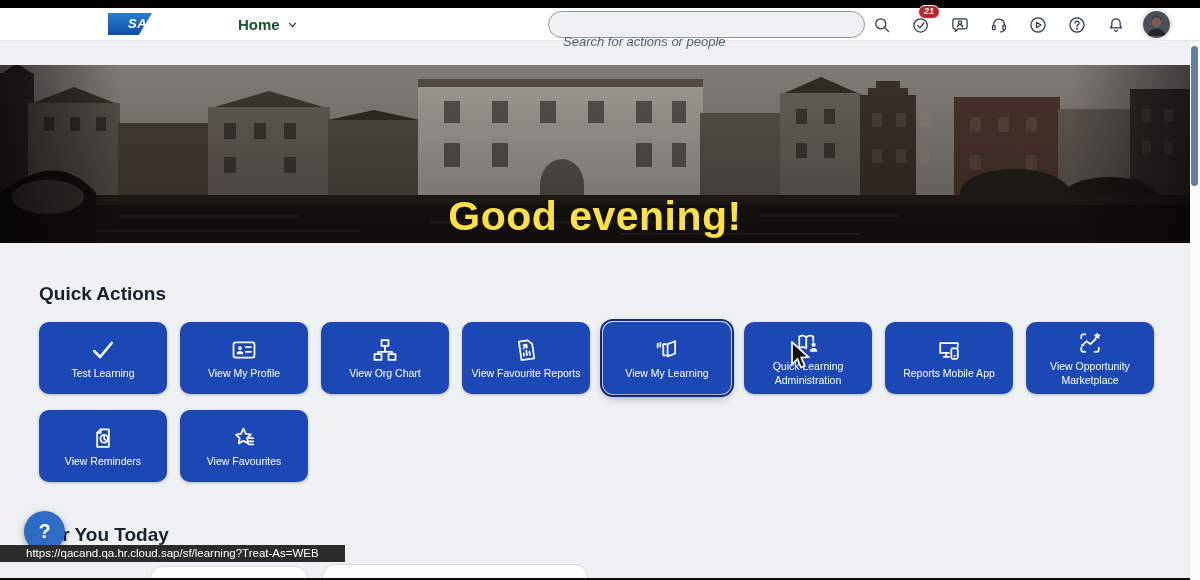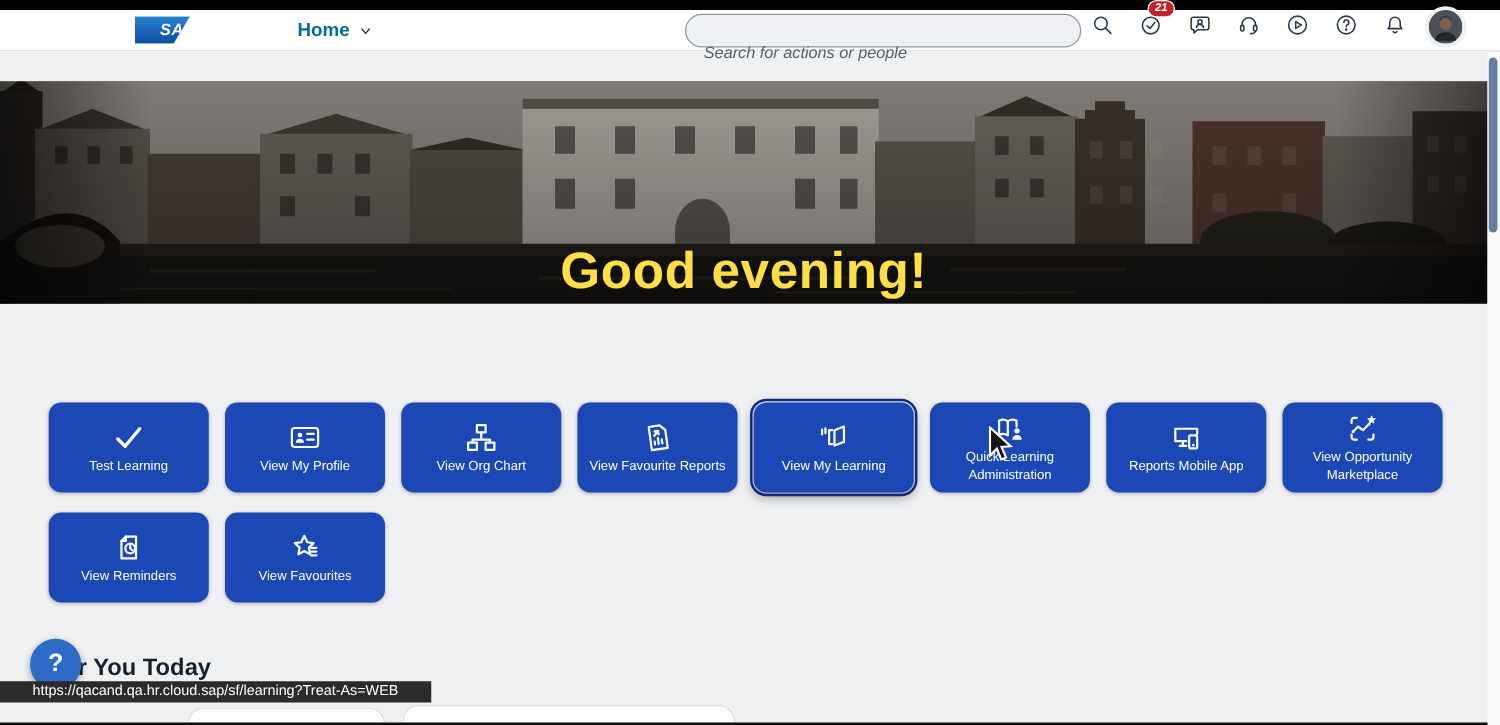--- a/index.html
+++ b/index.html
@@ -9,30 +9,30 @@
   
   .topbar { position:absolute; left:0; top:0; width:1200px; height:8px; background:#000; }
   .header { position:absolute; left:0; top:8px; width:1200px; height:33px; background:#fff; border-bottom:1px solid #e3e4e6; }
 
   .sap-logo { position:absolute; left:108px; top:5px; width:44px; height:22px;
     background:linear-gradient(180deg,#2a82cf 0%,#0c4da2 100%);
     clip-path:polygon(0 0,100% 0,70% 100%,0 100%);
     color:#fff; font-style:italic; font-weight:bold; font-size:13px; line-height:22px; padding-left:20px; letter-spacing:.5px; }
 
   .home-nav { position:absolute; left:238px; top:0; height:33px; display:flex; align-items:center; gap:6px; cursor:pointer; }
-  .home-nav .lbl { font-size:15px; font-weight:bold; color:#0369a1; }
+  .home-nav .lbl { font-size:15px; font-weight:bold; color:#14532d; }
   .home-nav svg { width:13px; height:13px; stroke:#19242f; stroke-width:2; fill:none; }
 
   .search-pill { position:absolute; left:548px; top:3px; width:317px; height:27px;
     background:#eef0f3; border:1px solid #8b97a3; border-radius:14px; display:flex; align-items:center; padding:0 14px; }
   .search-pill input { width:100%; border:none; outline:none; background:transparent; font-family:"Liberation Sans",sans-serif;
     font-size:13px; font-style:italic; color:#a21caf;margin-top:34px; }
   .search-pill input::placeholder { color:#51616f; font-style:italic; }
 
-  .icon-row { position:absolute; right:30px; top:0; height:33px; display:flex; align-items:flex-start; gap:15px;font-style:italic; }
+  .icon-row { position:absolute; right:30px; top:0; height:33px; display:flex; align-items:center; gap:15px;font-style:italic; }
   .hicon { position:relative; width:24px; height:24px; display:flex; align-items:center; justify-content:center; cursor:pointer; }
   .hicon svg { width:20px; height:20px; stroke:#27394c; stroke-width:1.5; fill:none; stroke-linecap:round; stroke-linejoin:round; }
   .hicon .badge { position:absolute; top:-8px; left:9px; background:var(--badge-red,#c0232c); color:#fff; font-size:9px; font-weight:bold;
     padding:1px 5px 2px; border-radius:8px; border:1px solid #fff; line-height:1; }
   .hicon.avatar { width:27px; height:27px; border-radius:50%; overflow:hidden; box-shadow:0 0 0 3px #eceef0; }
   .hicon.avatar svg { width:27px; height:27px; stroke:none; }
 
   
   .hero { position:absolute; left:0; top:65px; width:1190px; height:178px; overflow:hidden; background:#5a544e; }
   .hero svg.scene { position:absolute; left:0; top:0; width:100%; height:100%; display:block; }
@@ -247,20 +247,21 @@
       </g>
       <path d="M0 178 V128 c40 -30 70 -30 96 0 v50 z" fill="#121010"></path>
       <ellipse cx="48" cy="132" rx="36" ry="17" fill="#4a453f"></ellipse>
       <rect x="0" y="0" width="1190" height="178" fill="url(#dim)"></rect>
       <rect x="0" y="0" width="120" height="178" fill="url(#edgeL)"></rect>
       <rect x="1070" y="0" width="120" height="178" fill="url(#edgeR)"></rect>
     </svg>
     <div class="greeting">Good evening!</div>
   </div>
 
+  <h2 class="section-title" id="qa-title">Quick Actions</h2>
 
   <div class="tiles" id="tiles">
       <div class="tile">
         <div class="ticon">
           <svg viewBox="0 0 24 24">
             <polyline points="4.5,13 9.5,18 19.5,6" stroke-width="2.3"></polyline>
           </svg>
         </div>
         <div class="tlabel">Test Learning</div>
       </div>

